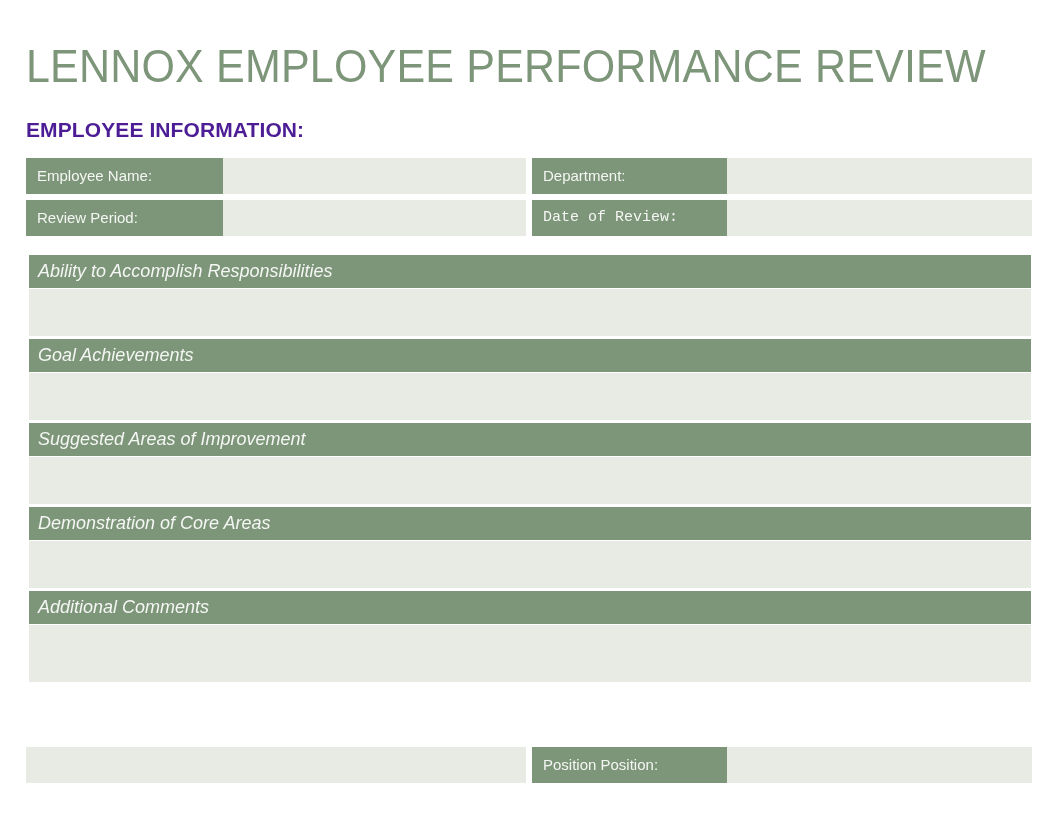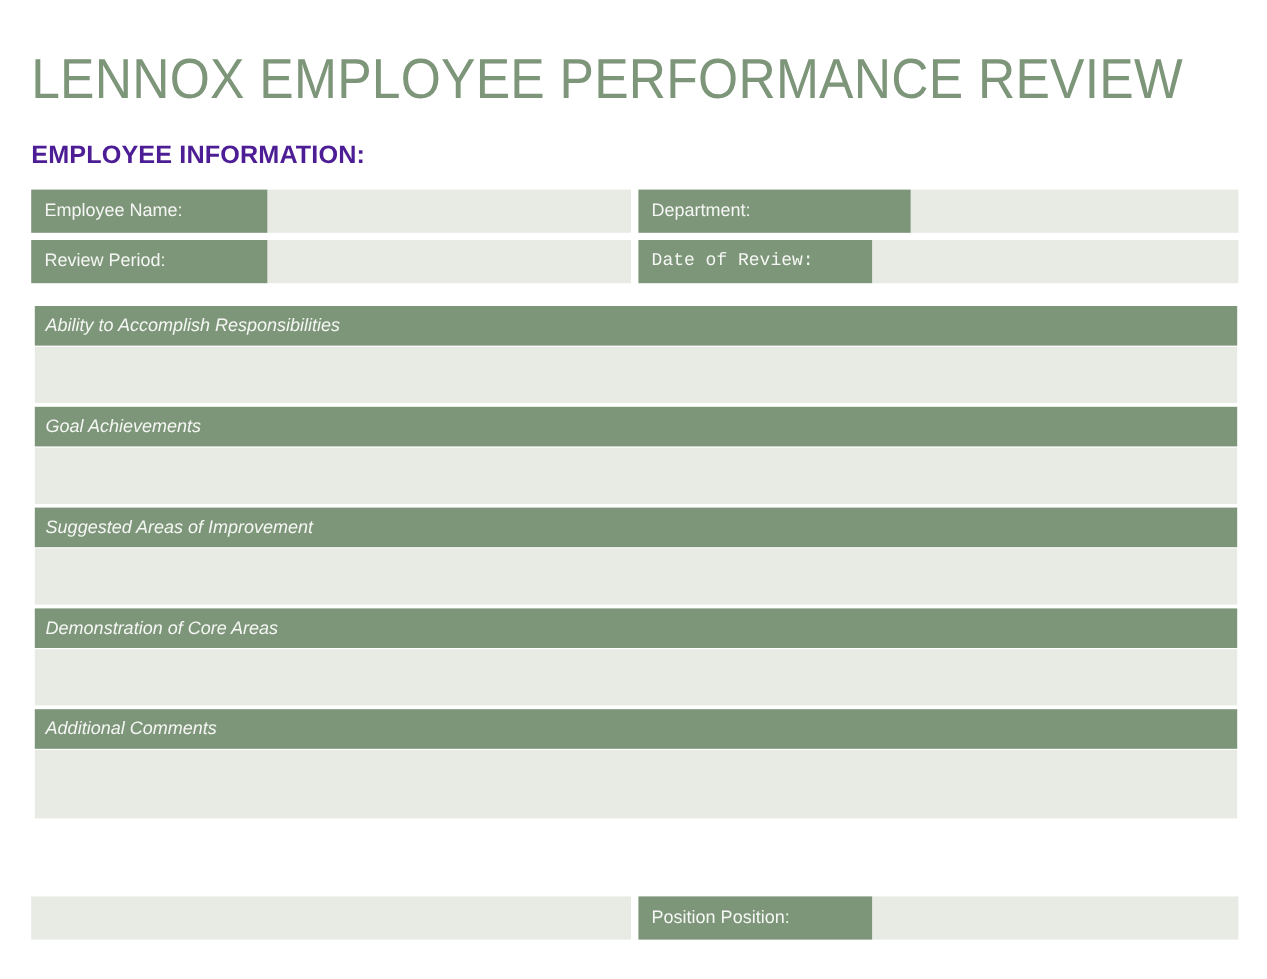--- a/index.html
+++ b/index.html
@@ -84,21 +84,21 @@
     font-size: 15px;
     line-height: 36px;
     padding-left: 11px;
     box-sizing: border-box;
     height: 100%;
     white-space: nowrap;
     overflow: hidden;
   }
   .field-label.w-name     { width: 197px; }
   .field-label.w-period   { width: 197px; }
-  .field-label.w-dept     { width: 227px; }
+  .field-label.w-dept     { width: 195px; }
   .field-label.w-date     { width: 195px; font-family: Liberation Mono, monospace; }
   .field-label.w-rname    { width: 196px; }
   .field-label.w-rpos     { width: 195px; }
 
   .field-value {
     background: #e7ebe4;
     height: 100%;
     flex: 1 1 auto;
   }
 
@@ -107,21 +107,21 @@
     position: absolute;
     left: 29px;
     top: 255px;
     width: 1002px;
   }
   .section-block { width: 100%; }
 
   .section-header {
     background: #7d9579;
     color: #f4f7f3;
-    font-size: 15px;
+    font-size: 18px;
     font-style: italic;
     line-height: 33px;
     height: 33px;
     padding-left: 9px;
     box-sizing: border-box;
     white-space: nowrap;
     overflow: hidden;
   }
   .section-answer {
     background: #e7ebe4;

